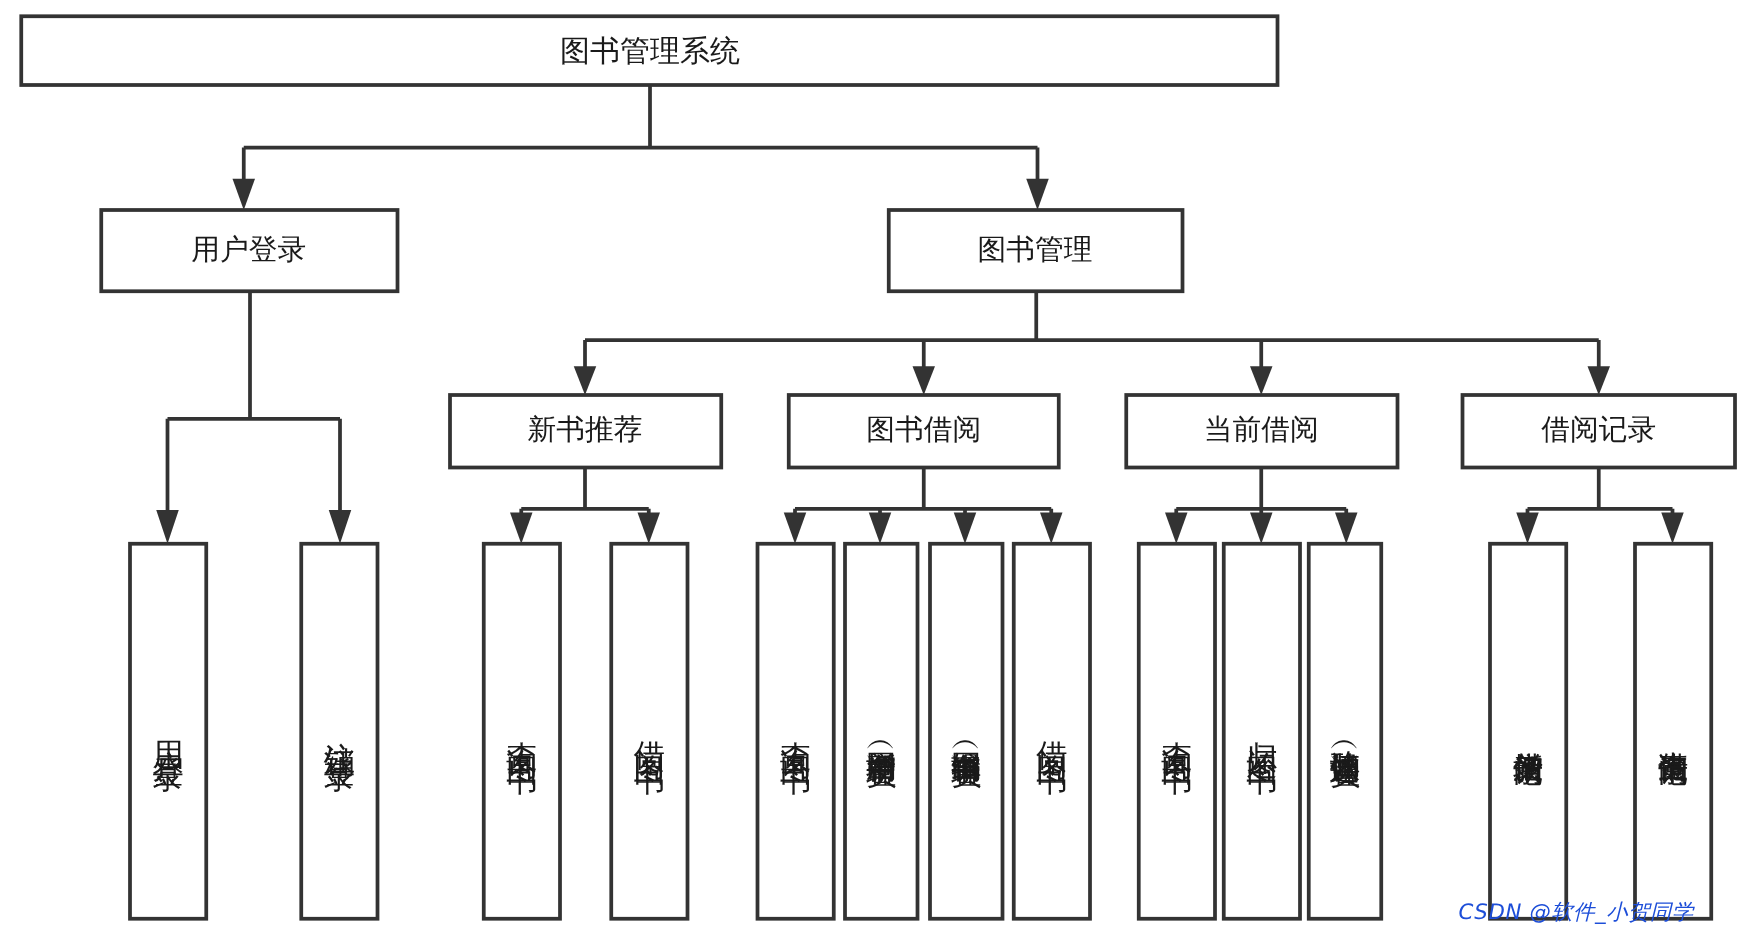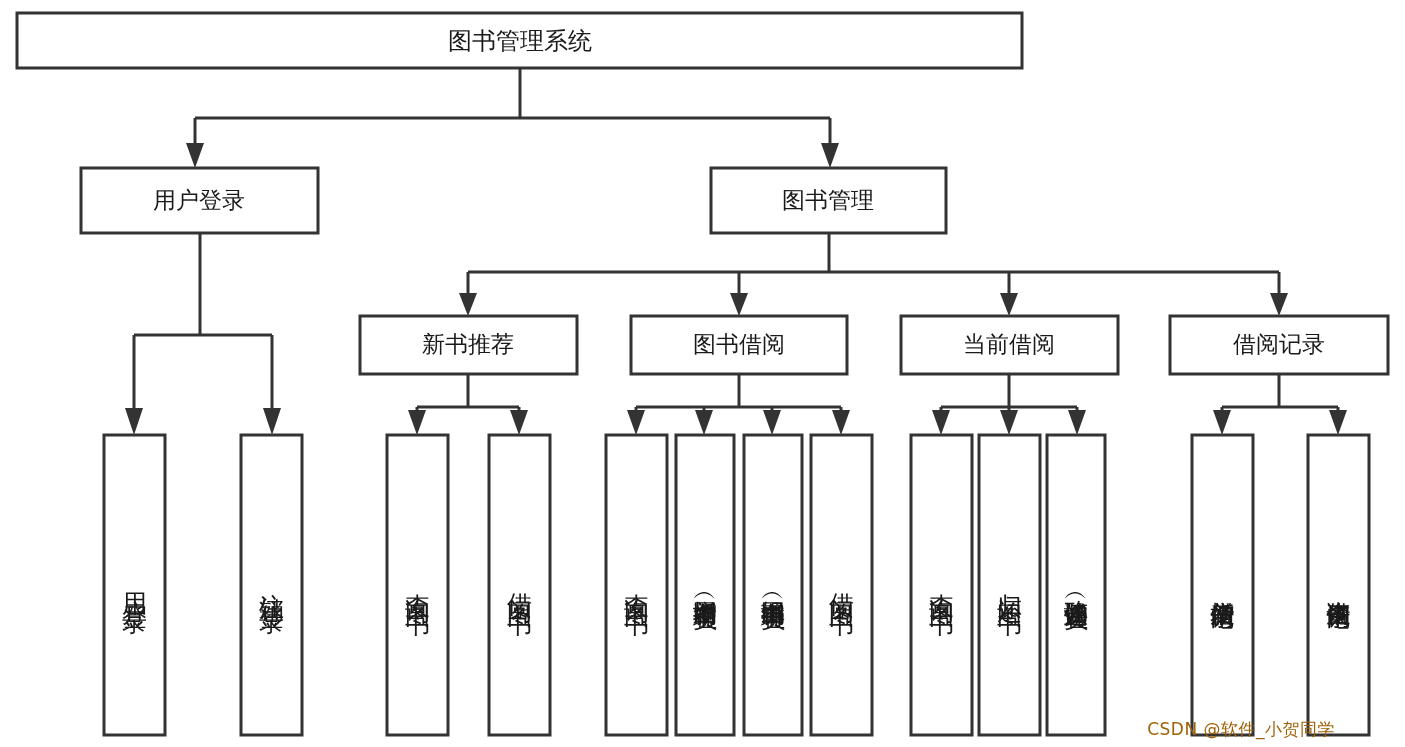--- a/index.html
+++ b/index.html
@@ -73,27 +73,28 @@
     color: #1a1a1a;
     letter-spacing: 6px;
     white-space: nowrap;
   }
   .leaf-label.tight {
     letter-spacing: 1px;
     font-size: 24px;
   }
   .watermark {
     position: absolute;
-    right: 20px;
+    right: 0;
     bottom: 6px;
     font-family: "DejaVu Sans", "Liberation Sans", sans-serif;
     font-size: 17px;
-    color: #a16207;
+    color: #1d4ed8;
     white-space: nowrap;
     letter-spacing: 0.5px;
+    font-style: italic;
   }
 </style>
 </head>
 <body>
 
 <div id="diagram-root">
 
   <svg class="diagram" viewBox="0 0 1405 747" xmlns="http://www.w3.org/2000/svg">
 
     <g>

